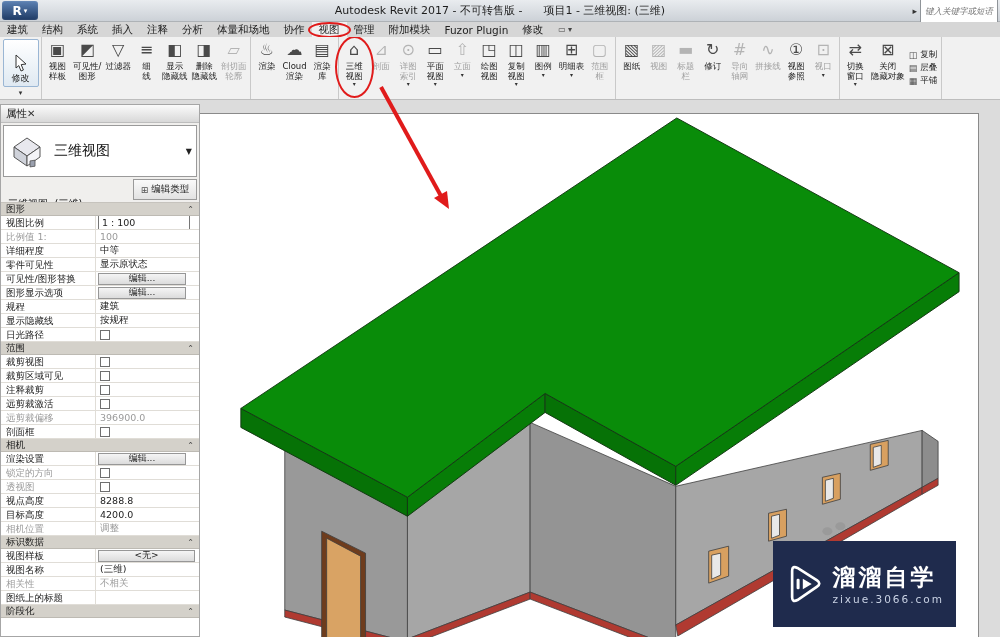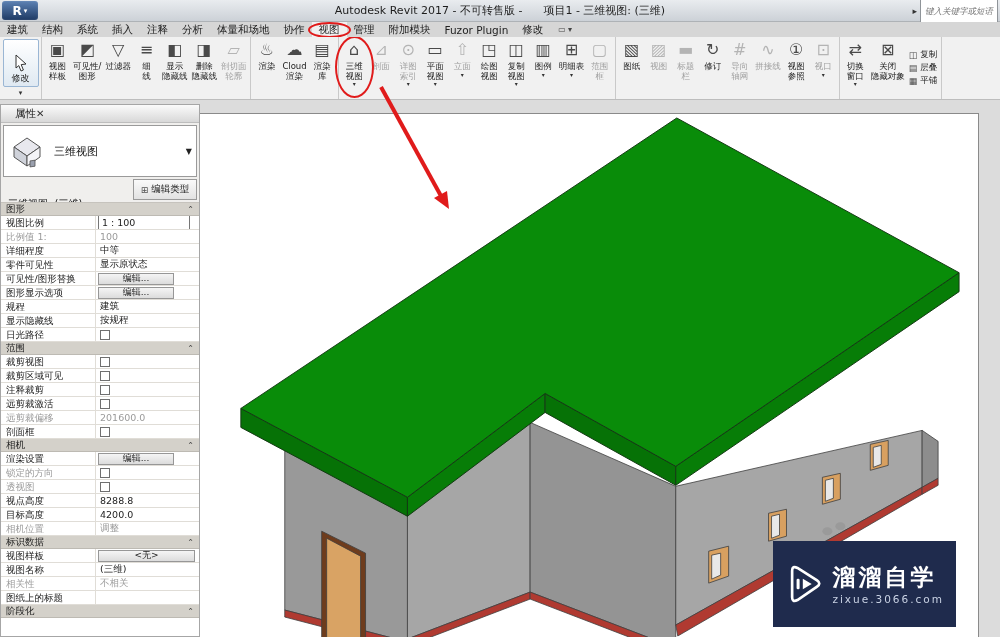--- a/index.html
+++ b/index.html
@@ -57,41 +57,41 @@
   .watermark{position:absolute;left:585px;top:427px;width:183px;height:86px;display:flex;align-items:center;gap:10px;padding:0 12px;}
   .wm-text .brand{font-size:23px;font-weight:bold;color:#fff;letter-spacing:3px;line-height:26px;}
   .wm-text .url{font-size:10.5px;color:#c9d2e4;letter-spacing:2px;margin-top:3px;}
 
   
   .overlay{position:absolute;left:0;top:0;width:1000px;height:637px;pointer-events:none;z-index:50;}
 
   
   .props{position:absolute;left:0;top:4px;width:200px;height:533px;background:#f0efed;border:1px solid #a6a6a6;display:flex;flex-direction:column;}
   .props-header{height:18px;flex:none;background:linear-gradient(#fbfbfb,#d8d8d8);border-bottom:1px solid #bdbdbd;
-    display:flex;align-items:center;padding:0 14px;font-size:10.5px;color:#111;}
+    display:flex;align-items:center;padding:0 5px;font-size:10.5px;color:#111;}
   .props-close{font-size:10px;color:#333;cursor:default;}
   .type-sel{height:52px;flex:none;margin:2px;background:#fff;border:1px solid #9a9a9a;display:flex;align-items:center;padding:0 4px;gap:8px;}
-  .type-sel .tname{flex:1;font-size:11px;color:#111;}
+  .type-sel .tname{flex:1;font-size:14px;color:#111;}
   .type-sel .dd{font-size:8px;color:#222;}
   .inst-row{height:21px;flex:none;display:flex;margin:0 2px 2px 2px;gap:2px;}
   .inst-combo{flex:1;border:1px solid #9a9a9a;background:#fff;display:flex;align-items:center;justify-content:space-between;padding:0 4px;font-size:10px;color:#111;margin-top:24px;}
   .inst-combo .dd{font-size:8px;color:#444;}
   .edit-type{width:64px;border:1px solid #9a9a9a;background:linear-gradient(#fafafa,#e2e2e2);display:flex;align-items:center;justify-content:center;gap:3px;font-size:9.5px;color:#222;}
   .edit-type .ic{font-size:9px;color:#555;}
   .prop-grid{flex:1;overflow:hidden;background:#fff;border-top:1px solid #c6c3bd;}
   .p-section{height:13px;background:#d4d1ca;border-bottom:1px solid #bdbab3;display:flex;align-items:center;justify-content:space-between;
     padding:0 5px;font-size:9.5px;color:#222;}
   .p-section .chev{font-size:8px;color:#444;}
   .p-row{height:14px;display:flex;border-bottom:1px solid #e0ddd7;font-size:9.5px;align-items:stretch;}
   .p-label{width:95px;flex:none;border-right:1px solid #e0ddd7;padding:1px 6px 0 5px;color:#1c1c1c;white-space:nowrap;overflow:hidden;}
   .p-val{flex:1;display:flex;align-items:center;padding:0 2px;color:#1c1c1c;overflow:hidden;}
   .p-row.gray .p-label,.p-row.gray .p-val{color:#9b9b9b;}
   .pv-text{padding-left:2px;white-space:nowrap;}
   .pv-input{width:92px;height:16px;border:1px solid #767676;background:#fff;font-size:9.5px;padding:5px 3px;display:flex;align-items:center;}
-  .pv-btn{width:76px;height:12px;border:1px solid #979797;background:linear-gradient(#f5f5f5,#dcdcdc);
+  .pv-btn{width:88px;height:12px;border:1px solid #979797;background:linear-gradient(#f5f5f5,#dcdcdc);
     display:flex;align-items:center;justify-content:center;font-size:9px;color:#222;}
   .pv-btn.wide{width:97px;}
   .pv-check{width:10px;height:10px;border:1px solid #6f6f6f;background:#fff;margin-left:2px;}
 
   .model polygon{stroke:#3f3f3f;stroke-width:0.8;}
   .model polygon.roof{stroke:#143a14;stroke-width:1;}
 </style>
 </head>
 <body>
 
@@ -503,21 +503,21 @@
           </div>
           <div class="p-row">
             <div class="p-label">远剪裁激活</div>
             <div class="p-val">
               <div class="pv-check"></div>
             </div>
           </div>
           <div class="p-row gray">
             <div class="p-label">远剪裁偏移</div>
             <div class="p-val">
-              <span class="pv-text">201600.0</span>
+              <span class="pv-text">396900.0</span>
             </div>
           </div>
           <div class="p-row">
             <div class="p-label">剖面框</div>
             <div class="p-val">
               <div class="pv-check"></div>
             </div>
           </div>
           <div class="p-section">
             <span>相机</span>

